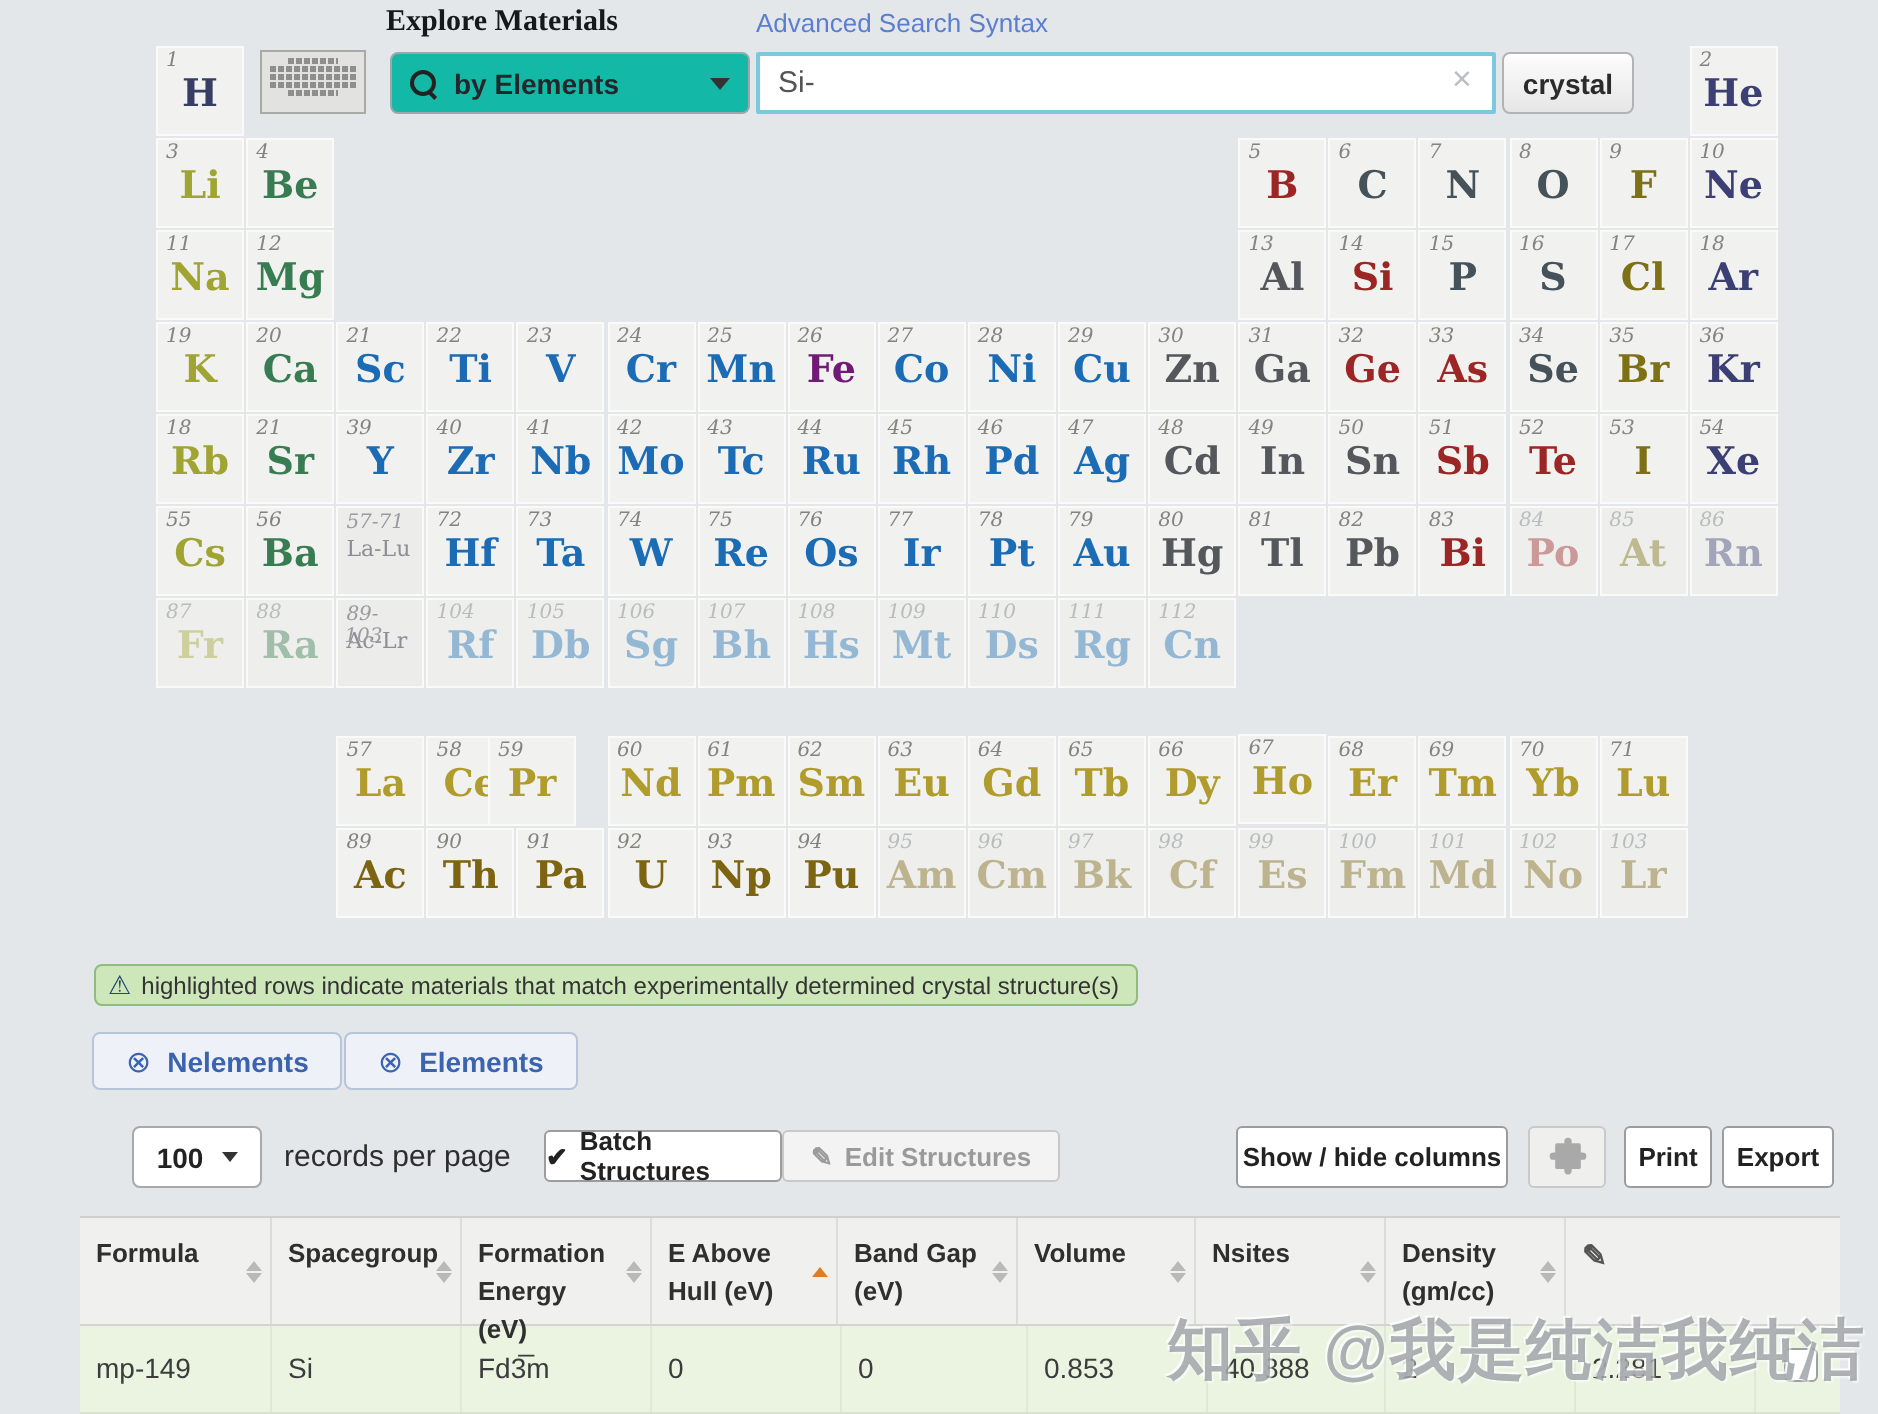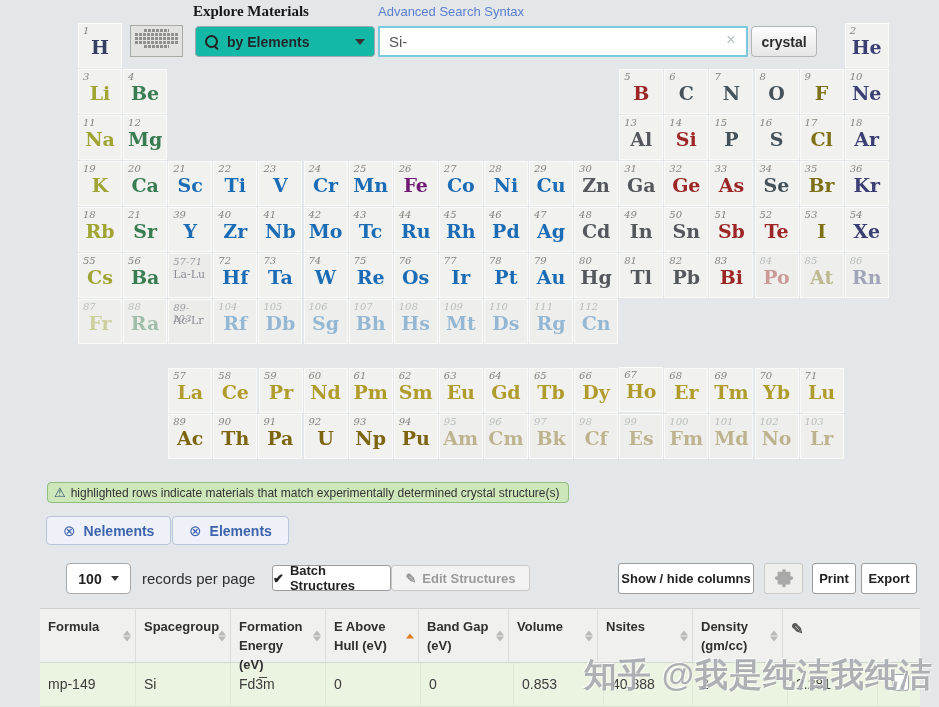--- a/index.html
+++ b/index.html
@@ -433,21 +433,21 @@
         <div class="el-sym" style="color:#1b6cb5">Cn</div>
       </div>
       <div class="el-cell" style="left: 90.2px; top: 345px;">
         <div class="el-num">57</div>
         <div class="el-sym" style="color:#b09c2c">La</div>
       </div>
       <div class="el-cell" style="left: 135.3px; top: 345px;">
         <div class="el-num">58</div>
         <div class="el-sym" style="color:#b09c2c">Ce</div>
       </div>
-      <div class="el-cell" style="left: 181px; top: 345px;">
+      <div class="el-cell" style="left: 166px; top: 345px;">
         <div class="el-num">59</div>
         <div class="el-sym" style="color:#b09c2c">Pr</div>
       </div>
       <div class="el-cell" style="left: 225.5px; top: 345px;">
         <div class="el-num">60</div>
         <div class="el-sym" style="color:#b09c2c">Nd</div>
       </div>
       <div class="el-cell" style="left: 270.6px; top: 345px;">
         <div class="el-num">61</div>
         <div class="el-sym" style="color:#b09c2c">Pm</div>

